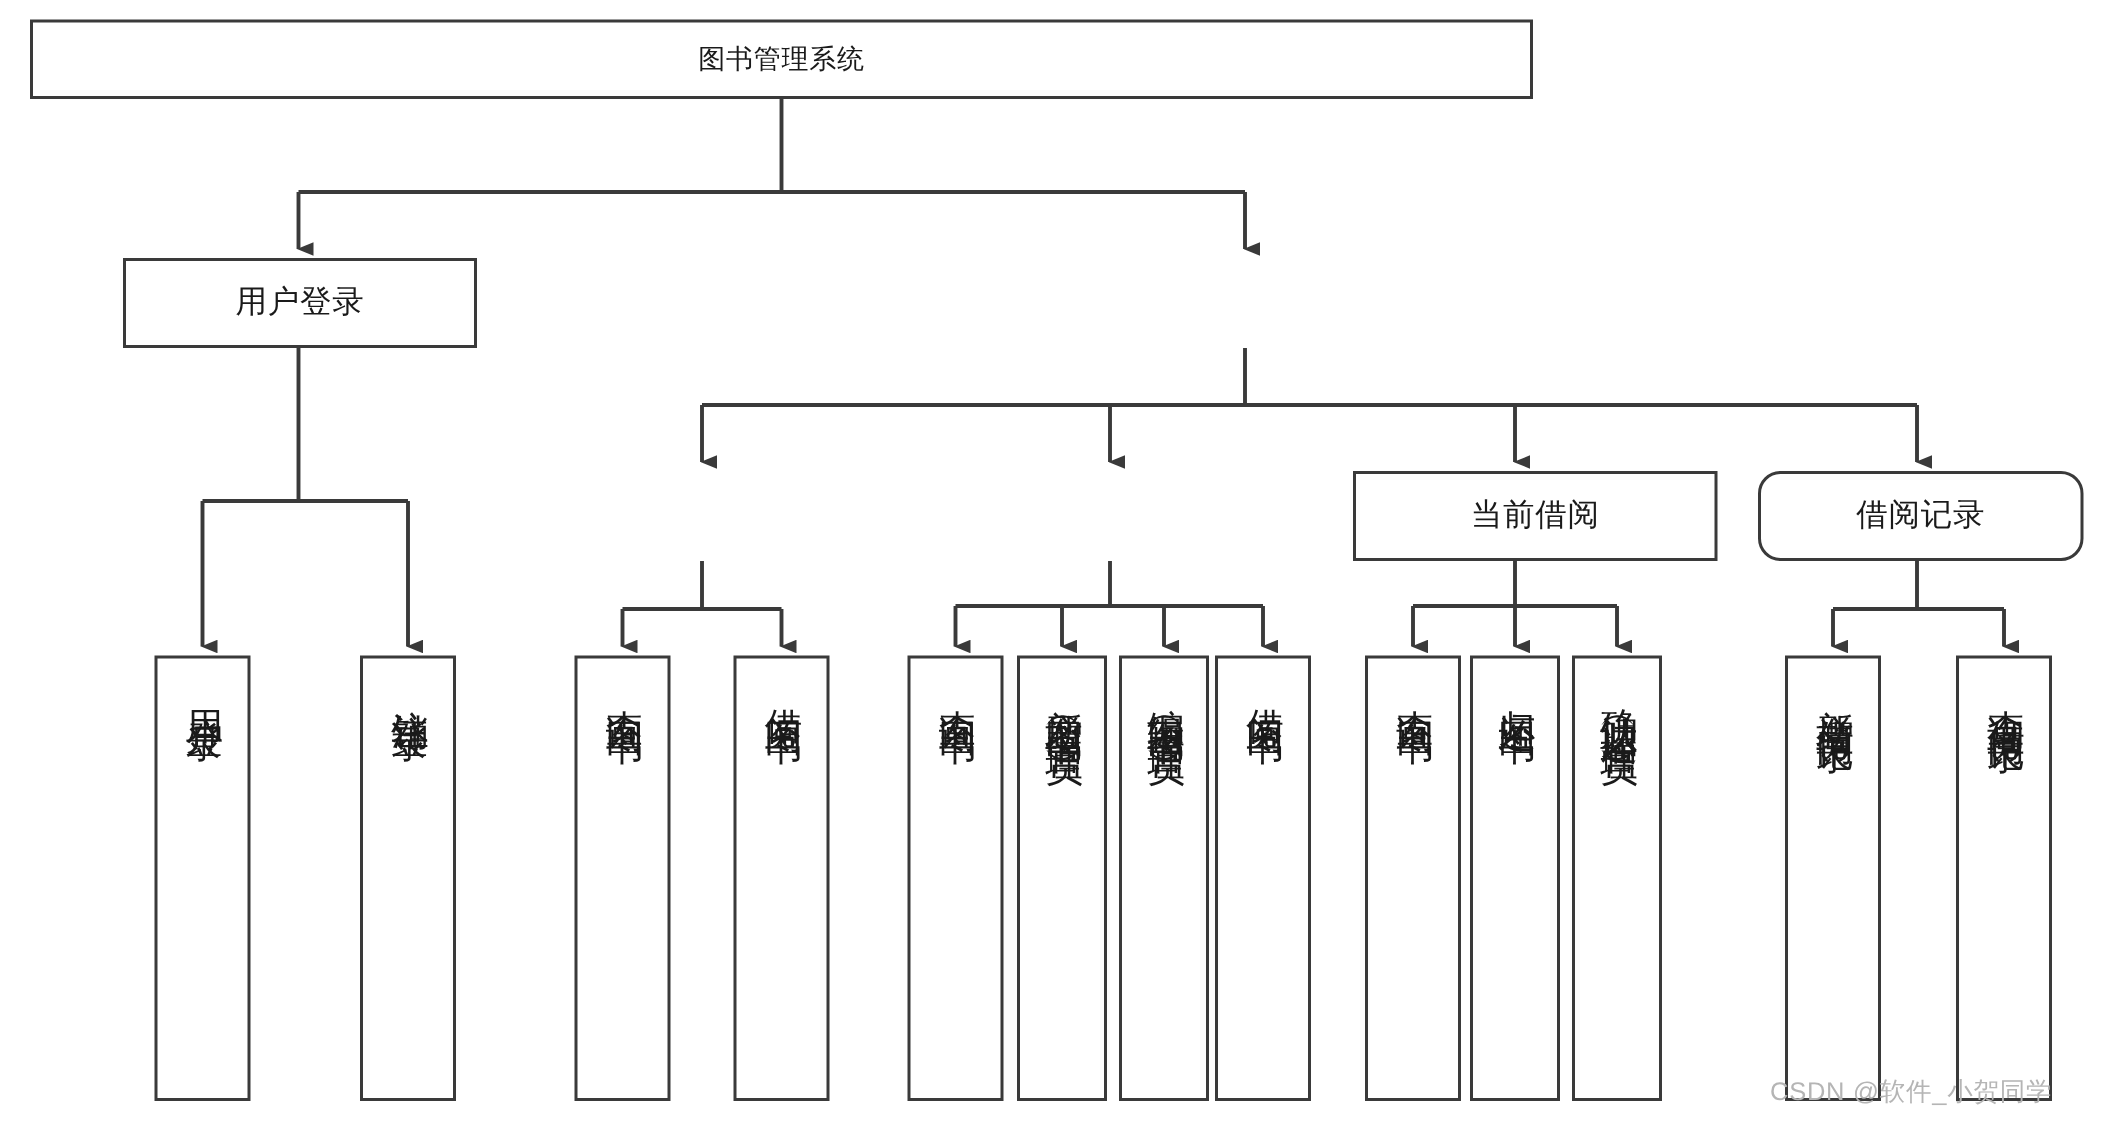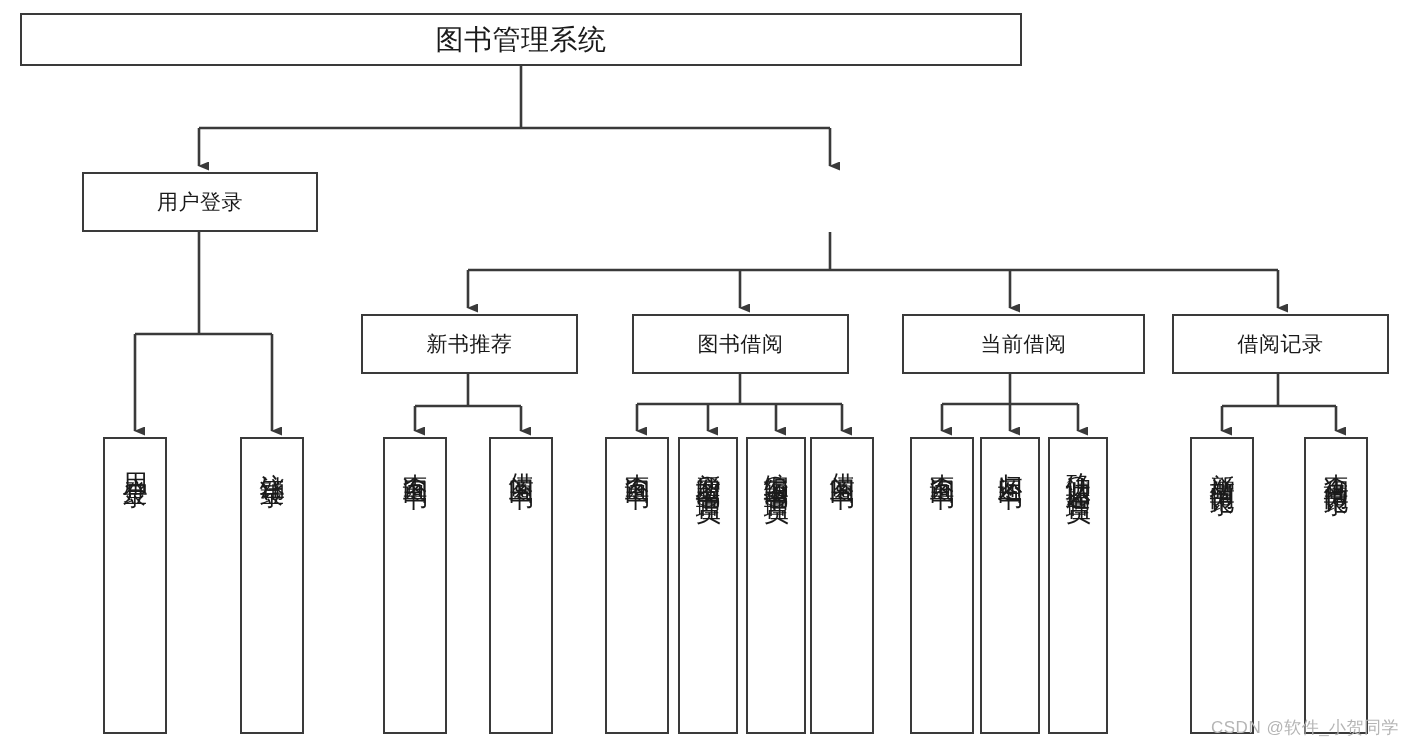--- a/index.html
+++ b/index.html
@@ -50,21 +50,21 @@
     justify-content: center;
     padding-top: 14px;
   }
   .node.vert .label {
     writing-mode: vertical-rl;
     text-orientation: upright;
     font-size: 25px;
     letter-spacing: 4px;
     line-height: 1.1;
   }
-  .node.root .label { font-size: 28px; }
+  .node.root .label { font-size: 18px; }
   .watermark {
     position: absolute;
     font-size: 17px;
     color: #b5b5b5;
     white-space: pre;
     letter-spacing: 0.5px;
   }
 </style>
 </head>
 <body>
@@ -125,30 +125,24 @@
   </svg>
 
   <div class="node horiz root" style="left:20px; top:13px; width:1002px; height:53px;">
     <span class="label">图书管理系统</span>
   </div>
 
   <div class="node horiz" style="left:82px; top:172px; width:236px; height:60px;">
     <span class="label">用户登录</span>
   </div>
 
-  <div class="node horiz" style="left:361px; top:314px; width:217px; height:60px;">
-    <span class="label">新书推荐</span>
-  </div>
-  <div class="node horiz" style="left:632px; top:314px; width:217px; height:60px;">
-    <span class="label">图书借阅</span>
-  </div>
   <div class="node horiz" style="left:902px; top:314px; width:243px; height:60px;">
     <span class="label">当前借阅</span>
   </div>
-  <div class="node horiz" style="left:1172px; top:314px; width:217px; height:60px;">
+  <div class="node horiz" style="left:1172px; top:314px; width:217px; height:60px;border-radius:15px;">
     <span class="label">借阅记录</span>
   </div>
 
   <div class="node vert" style="left:103px; top:437px; width:64px; height:297px;">
     <span class="label">用户登录</span>
   </div>
   <div class="node vert" style="left:240px; top:437px; width:64px; height:297px;">
     <span class="label">注销登录</span>
   </div>
 
@@ -182,15 +176,15 @@
     <span class="label">确认归还（管理员）</span>
   </div>
 
   <div class="node vert" style="left:1190px; top:437px; width:64px; height:297px;">
     <span class="label">新增借阅记录</span>
   </div>
   <div class="node vert" style="left:1304px; top:437px; width:64px; height:297px;">
     <span class="label">查询借阅记录</span>
   </div>
 
-  <div class="watermark" style="left:1211px; top:716px;">CSDN @软件_小贺同学</div>
+  <div class="watermark" style="left:1180px; top:716px;">CSDN @软件_小贺同学</div>
 
 </div>
 
 </body></html>

